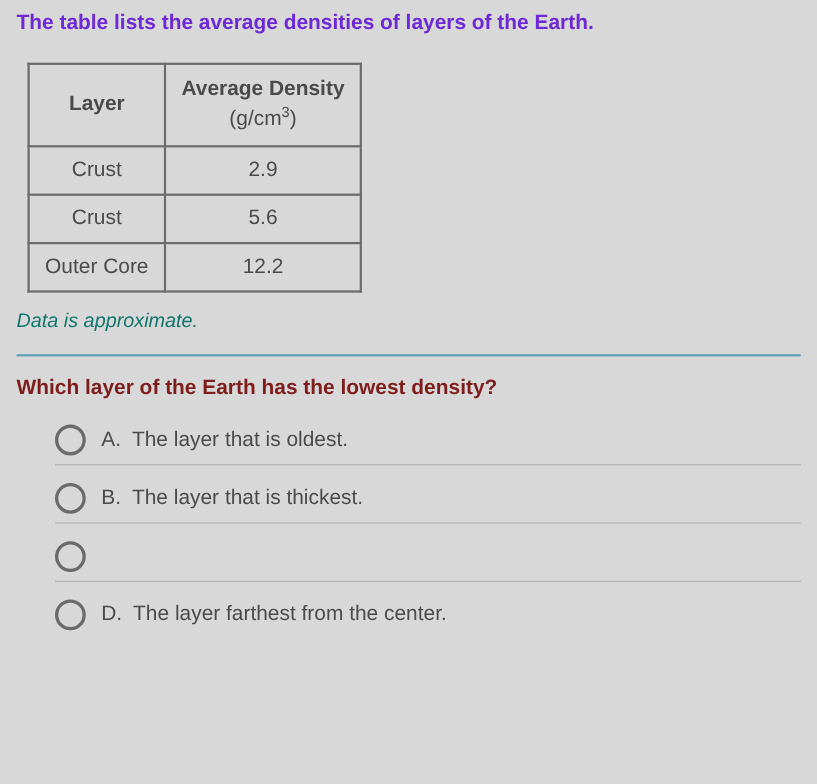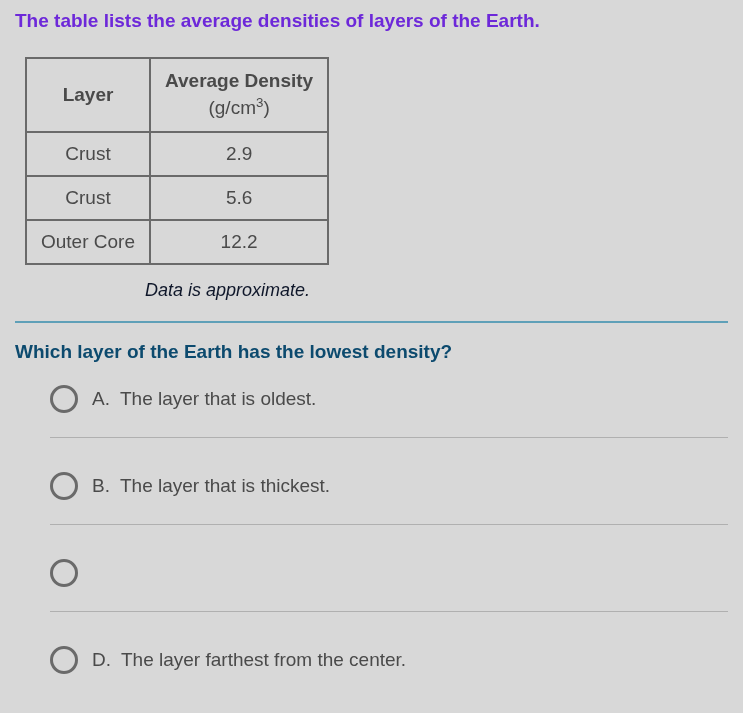--- a/index.html
+++ b/index.html
@@ -46,45 +46,44 @@
     }
     .unit {
       font-weight: 400;
     }
     .cube {
       font-size: 0.7em;
       vertical-align: super;
     }
     .caption {
       font-style: italic;
-      color: #0f172a;
+      color: #0f766e;
       font-size: 18px;
-      margin-left: 130px;
       margin-bottom: 20px;
     }
     .divider {
       border: none;
       border-top: 2px solid #5fa0b8;
       margin-bottom: 18px;
     }
     .question-text {
       font-size: 19px;
       font-weight: 700;
-      color: #0c4a6e;
+      color: #7f1d1d;
       margin-bottom: 22px;
     }
     .options {
       padding-left: 35px;
     }
     .option {
       display: flex;
       align-items: center;
-      margin-bottom: 34px;
+      margin-bottom: 16px;
       border-bottom: 1px solid #b0b0b0;
-      padding-bottom: 24px;
+      padding-bottom: 8px;
       text-align: center;
     }
     .option:last-child {
       border-bottom: none;
     }
     .radio {
       width: 28px;
       height: 28px;
       border: 3px solid #6a6a6a;
       border-radius: 50%;

